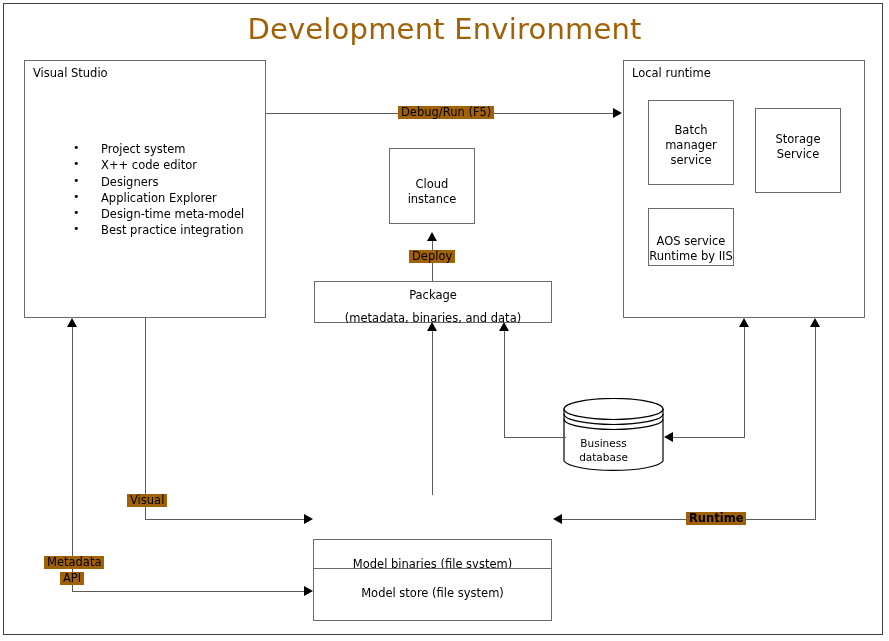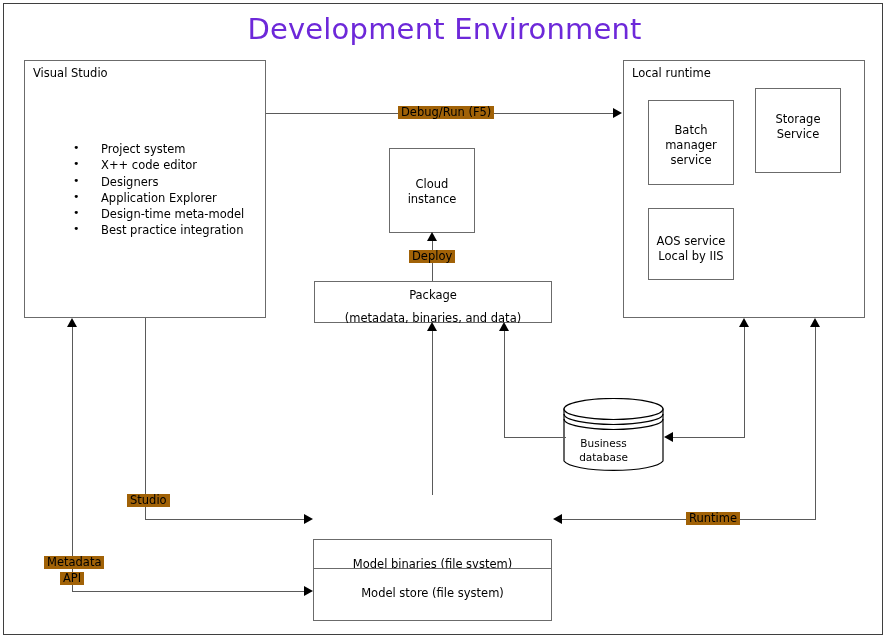--- a/index.html
+++ b/index.html
@@ -28,21 +28,21 @@
     box-sizing: border-box;
   }
   #diagram-title {
     position: absolute;
     left: 0;
     top: 12px;
     width: 889px;
     text-align: center;
     font-size: 29px;
     font-weight: 400;
-    color: #6d28d9;
+    color: #a16207;
     letter-spacing: 0.2px;
     font-family: "DejaVu Sans", "Liberation Sans", sans-serif;
   }
   .box {
     position: absolute;
     border: 1px solid #6b6b6b;
     background: #ffffff;
     box-sizing: border-box;
   }
   .box-title {
@@ -168,31 +168,31 @@
   <div class="box" id="local-runtime-box" style="left:623px; top:60px; width:242px; height:258px;">
     <div class="box-title">Local runtime</div>
   </div>
 
   <div class="box" style="left:648px; top:100px; width:86px; height:85px;">
     <div class="box-center-label" style="top:22px;">Batch</div>
     <div class="box-center-label" style="top:37px;">manager</div>
     <div class="box-center-label" style="top:52px;">service</div>
   </div>
 
-  <div class="box" style="left:755px; top:88px; width:86px; height:85px;">
+  <div class="box" style="left:755px; top:108px; width:86px; height:85px;">
     <div class="box-center-label" style="top:23px;">Storage</div>
     <div class="box-center-label" style="top:38px;">Service</div>
   </div>
 
-  <div class="box" style="left:648px; top:208px; width:86px; height:72px;padding-left:20px;">
+  <div class="box" style="left:648px; top:208px; width:86px; height:58px;padding-left:20px;">
     <div class="box-center-label" style="top:25px;">AOS service</div>
-    <div class="box-center-label" style="top:40px;">Local by IIS</div>
-  </div>
-
-  <div class="box" id="cloud-instance-box" style="left:389px; top:148px; width:86px; height:85px;">
+    <div class="box-center-label" style="top:40px;">Runtime by IIS</div>
+  </div>
+
+  <div class="box" id="cloud-instance-box" style="left:389px; top:148px; width:86px; height:76px;">
     <div class="box-center-label" style="top:28px;">Cloud</div>
     <div class="box-center-label" style="top:43px;">instance</div>
   </div>
 
   <div class="box" id="package-box" style="left:314px; top:281px; width:238px; height:42px;">
     <div class="box-center-label" style="top:6px;">Package</div>
     <div class="box-center-label" style="top:21px;margin-top:8px;">(metadata, binaries, and data)</div>
   </div>
 
   <div class="box" id="model-binaries-box" style="left:313px; top:495px; width:239px; height:48px;margin-top:44px;">
@@ -231,26 +231,26 @@
 
   <div class="vline" style="left:744px; top:326px; height:111px;"></div>
   <div class="arrow arrow-up" style="left:739px; top:318px;"></div>
   <div class="hline" style="left:673px; top:437px; width:72px;"></div>
   <div class="arrow arrow-left" style="left:664px; top:432px;"></div>
 
   <div class="vline" style="left:815px; top:326px; height:193px;"></div>
   <div class="arrow arrow-up" style="left:810px; top:318px;"></div>
   <div class="hline" style="left:562px; top:519px; width:254px;"></div>
   <div class="arrow arrow-left" style="left:553px; top:514px;"></div>
-  <div class="edge-label" style="left:686px; top:512px;">Runtime</div>
+  <div class="edge-label" style="left:686px; top:512px;font-weight:bold;">Runtime</div>
 
   <div class="vline" style="left:145px; top:318px; height:202px;"></div>
   <div class="hline" style="left:145px; top:519px; width:160px;"></div>
   <div class="arrow arrow-right" style="left:304px; top:514px;"></div>
-  <div class="edge-label" style="left:127px; top:494px;">Studio</div>
+  <div class="edge-label" style="left:127px; top:494px;">Visual</div>
 
   <div class="vline" style="left:72px; top:326px; height:265px;"></div>
   <div class="arrow arrow-up" style="left:67px; top:318px;"></div>
   <div class="hline" style="left:72px; top:591px; width:233px;"></div>
   <div class="arrow arrow-right" style="left:304px; top:586px;"></div>
   <div class="edge-label" style="left:44px; top:556px;">Metadata</div>
   <div class="edge-label" style="left:60px; top:572px;">API</div>
 
 </div>
 

